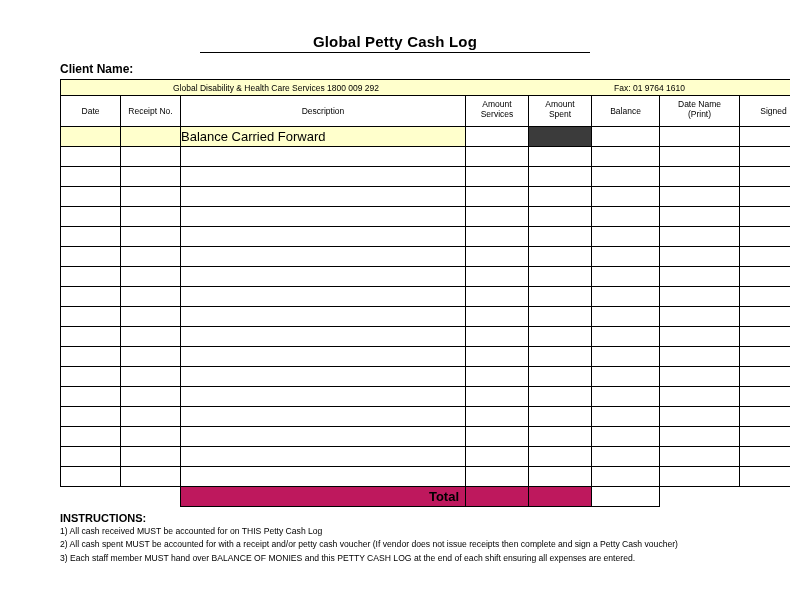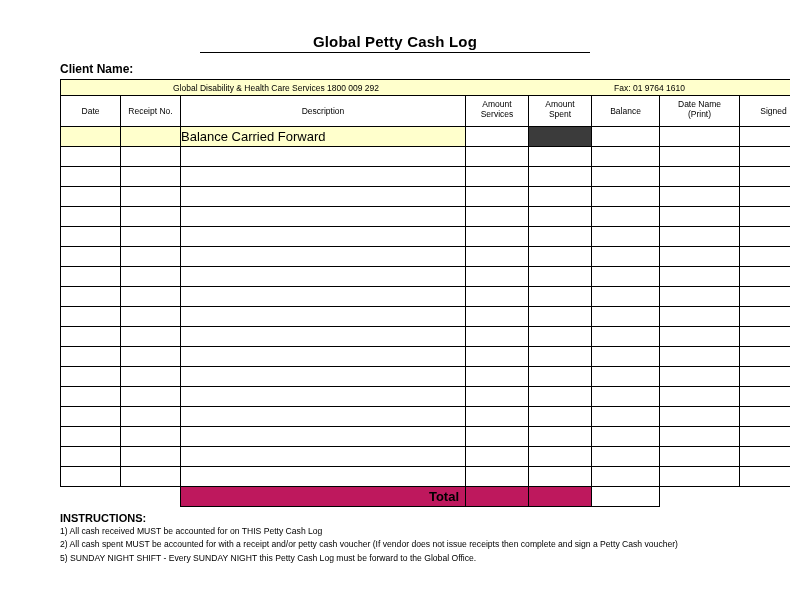--- a/index.html
+++ b/index.html
@@ -379,17 +379,17 @@
           <td class="nb"></td>
         </tr>
 
       </tbody>
     </table>
 
     <div class="instructions">
       <div class="ins-title">INSTRUCTIONS:</div>
       <div>1) All cash received MUST be accounted for on THIS Petty Cash  Log</div>
       <div>2) All cash spent MUST be accounted for with a receipt and/or petty cash voucher (If vendor does not issue receipts then complete and sign a Petty Cash voucher)</div>
-      <div>5) SUNDAY NIGHT SHIFT - Every SUNDAY NIGHT this Petty Cash Log must be forward to the Global  Office.</div>
+      <div>3) Each staff member MUST hand over BALANCE OF MONIES and this PETTY CASH LOG at the end of each shift ensuring all expenses are entered.</div>
     </div>
 
   </div>
 </div>
 
 </body></html>

